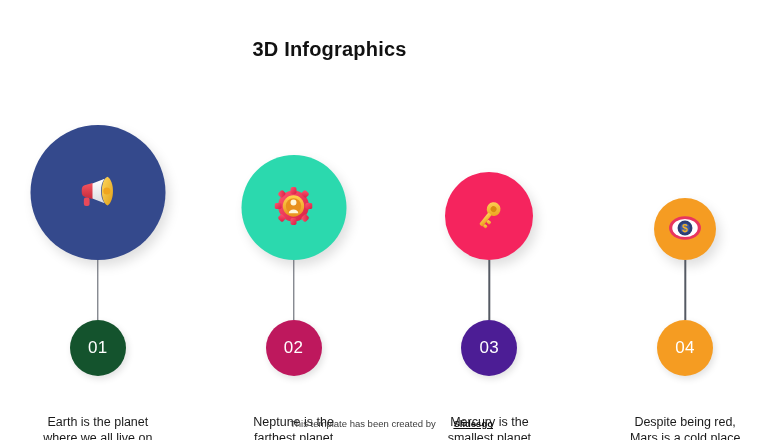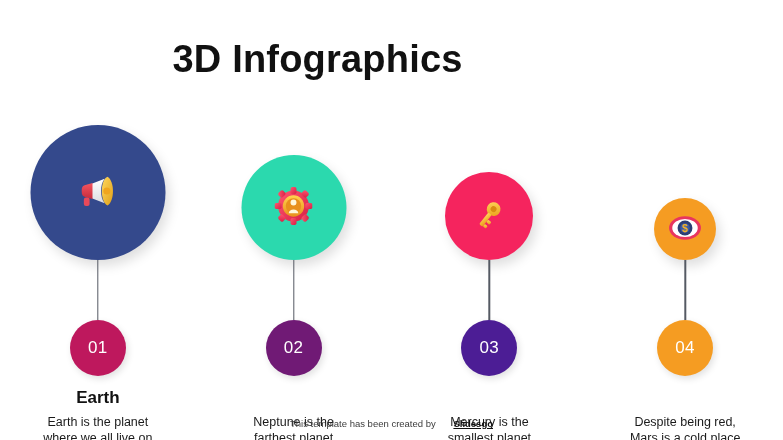--- a/index.html
+++ b/index.html
@@ -11,23 +11,23 @@
   }
   #slide {
     position: relative;
     width: 783px; height: 440px;
     background: #ffffff;
   }
 
   
   #title {
     position: absolute;
-    top: 38px; left: 0; width: 635px;
-    text-align: center;
-    font-size: 38px;
+    top: 38px; left: 12px; width: 635px;
+    text-align: center;
+    font-size: 20px;
     font-weight: bold;
     color: #111111;
     letter-spacing: 0.2px;
   }
 
   
   #columns {
     position: absolute;
     top: 100px; left: 0;
     width: 783px; height: 305px;
@@ -154,24 +154,23 @@
               <path d="M46 12 C56 18 56 46 46 52 C41 50 38 42 38 32 C38 22 41 14 46 12 Z" fill="url(#g1a)"></path>
               <path d="M24 22 L42 15 C38 20 37 26 37 32 C37 38 38 44 42 49 L24 42 Z" fill="url(#g1b)"></path>
               <path d="M14 24 L25 21 L25 43 L14 40 C11 39 10 37 10 32 C10 27 11 25 14 24 Z" fill="url(#g1c)"></path>
               <rect x="13" y="41" width="8" height="12" rx="3" fill="#e8495a"></rect>
               <circle cx="45" cy="32" r="5" fill="#f0a51e"></circle>
             </svg>
           </span>
         </div>
       </div>
       <div class="connector"></div>
-      <div class="badge" style="background: #be185d; align-items: center;">
+      <div class="badge" style="background: #14532d; align-items: center;">
         <span>01</span>
       </div>
-      <div class="planet-name">Earth</div>
       <div class="planet-desc">Earth is the planet
 where we all live on</div>
     </div>
 
     <div class="col">
       <div class="bubble-zone">
         <div class="bubble" style="width: 105px; height: 105px; background: rgb(43, 217, 174);">
           <span class="glyph">
             <svg width="38" height="38" viewBox="0 0 64 64">
               <defs>
@@ -197,21 +196,21 @@
               </g>
               <circle cx="32" cy="32" r="18" fill="url(#g2b)"></circle>
               <circle cx="32" cy="32" r="13" fill="#e8901c"></circle>
               <circle cx="32" cy="26" r="5" fill="#fff6d8"></circle>
               <path d="M24 44 C24 36 40 36 40 44 Z" fill="#fff6d8"></path>
             </svg>
           </span>
         </div>
       </div>
       <div class="connector"></div>
-      <div class="badge" style="background: #701a75;">
+      <div class="badge" style="background: #be185d;">
         <span>02</span>
       </div>
       <div class="planet-desc">Neptune is  the
 farthest planet</div>
     </div>
 
     <div class="col">
       <div class="bubble-zone">
         <div class="bubble" style="width: 88px; height: 88px; background: rgb(245, 36, 94);">
           <span class="glyph">

